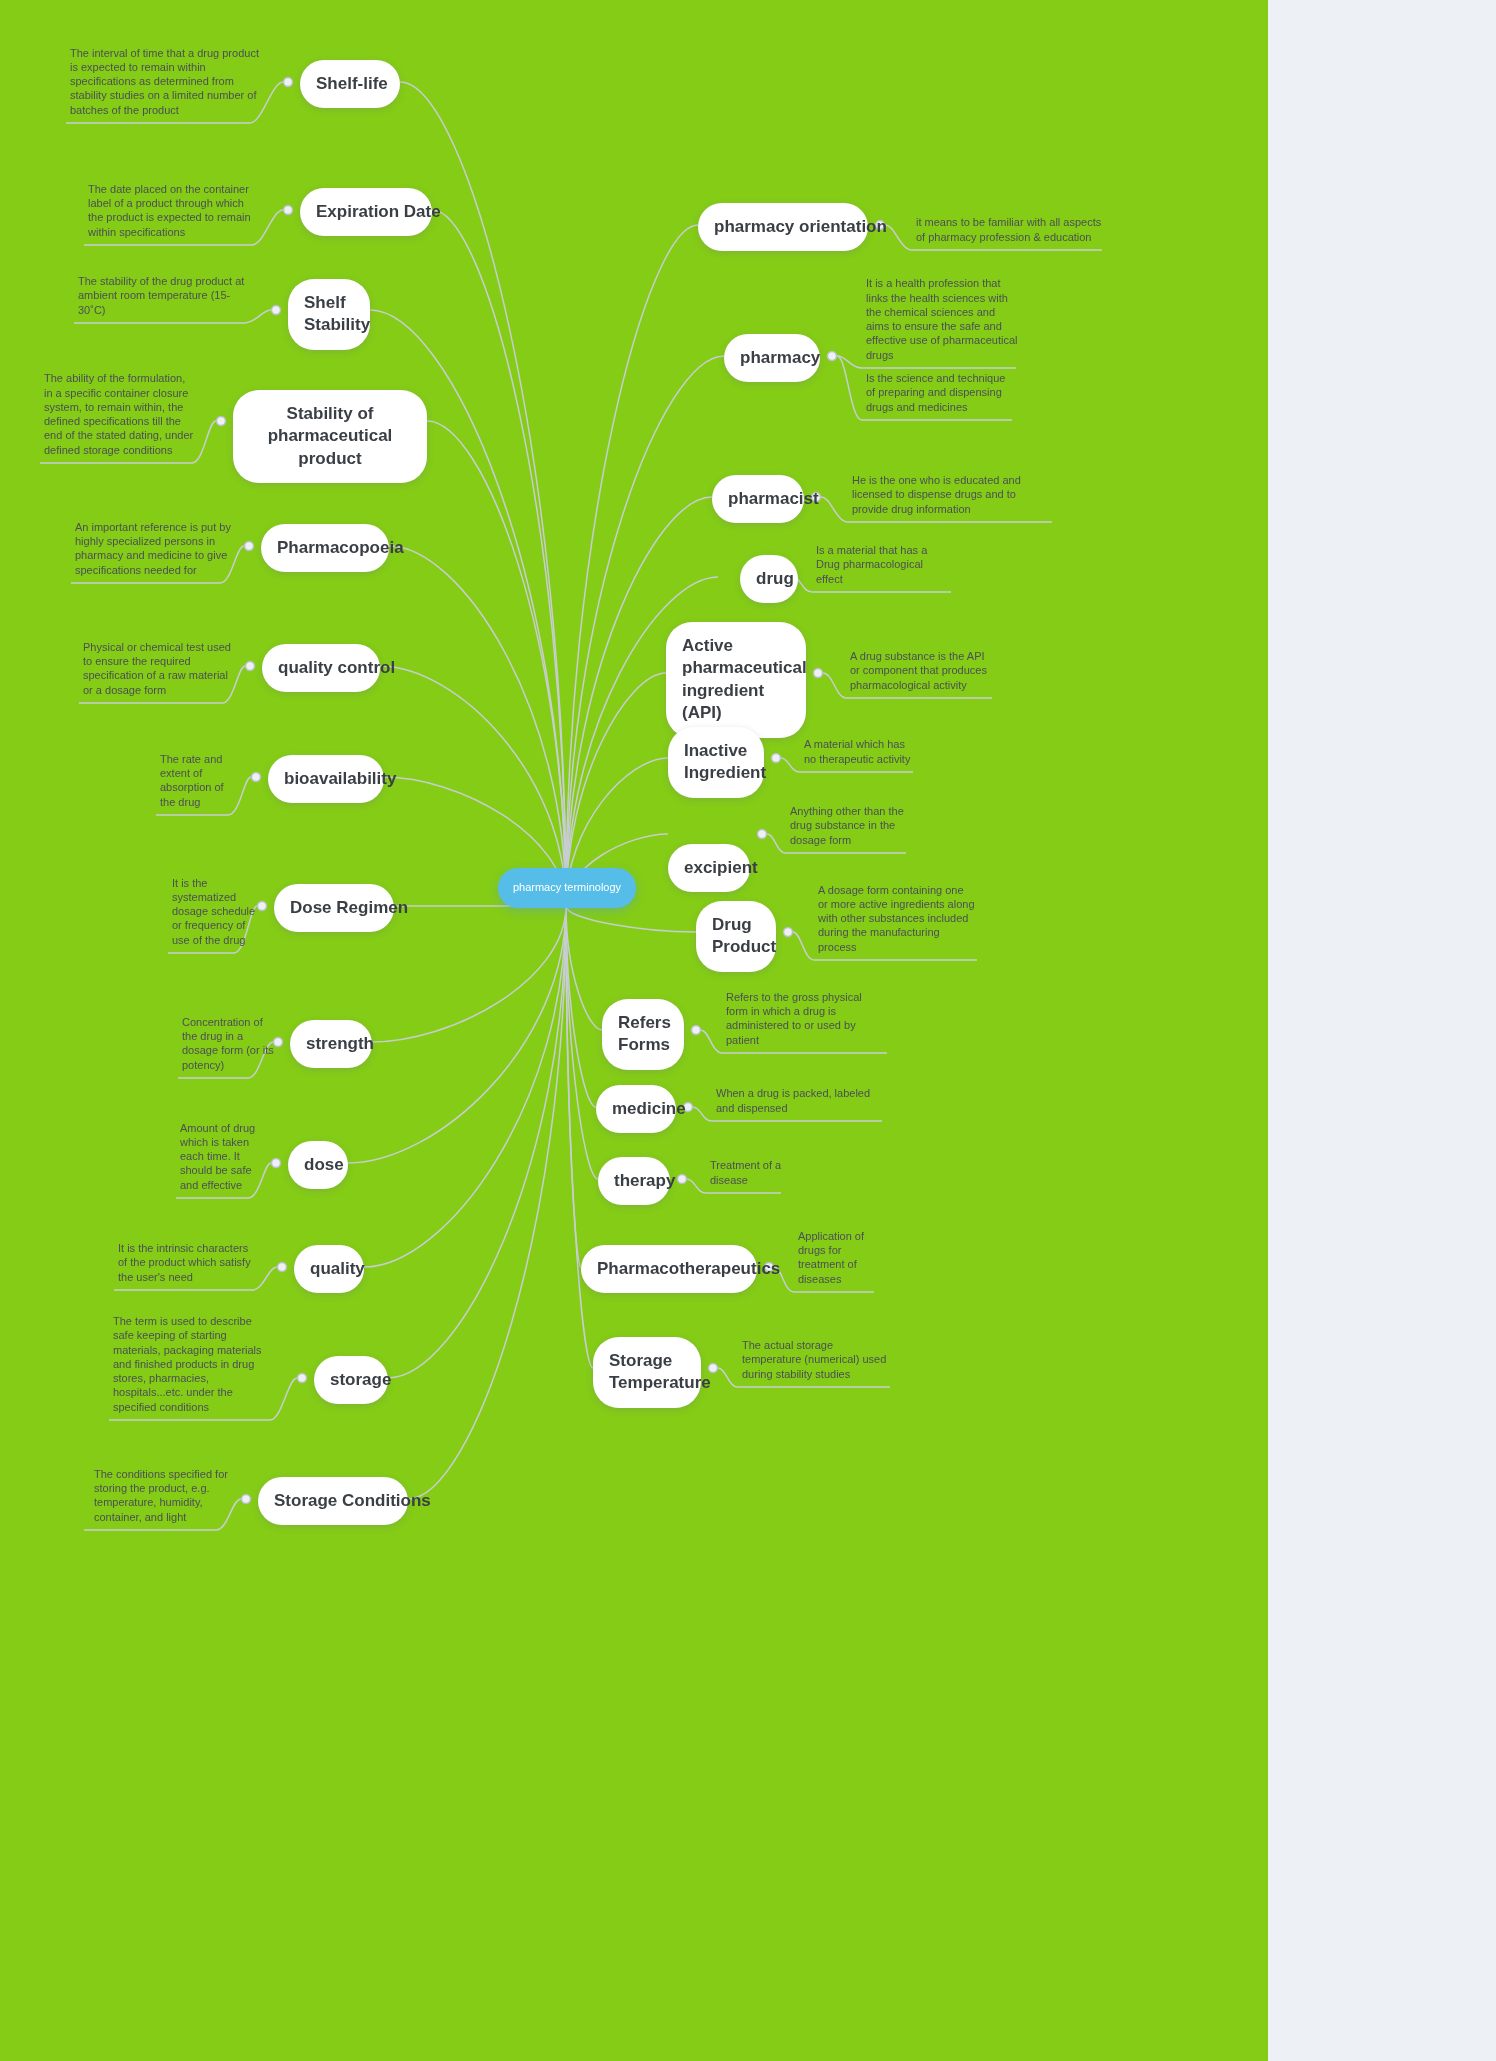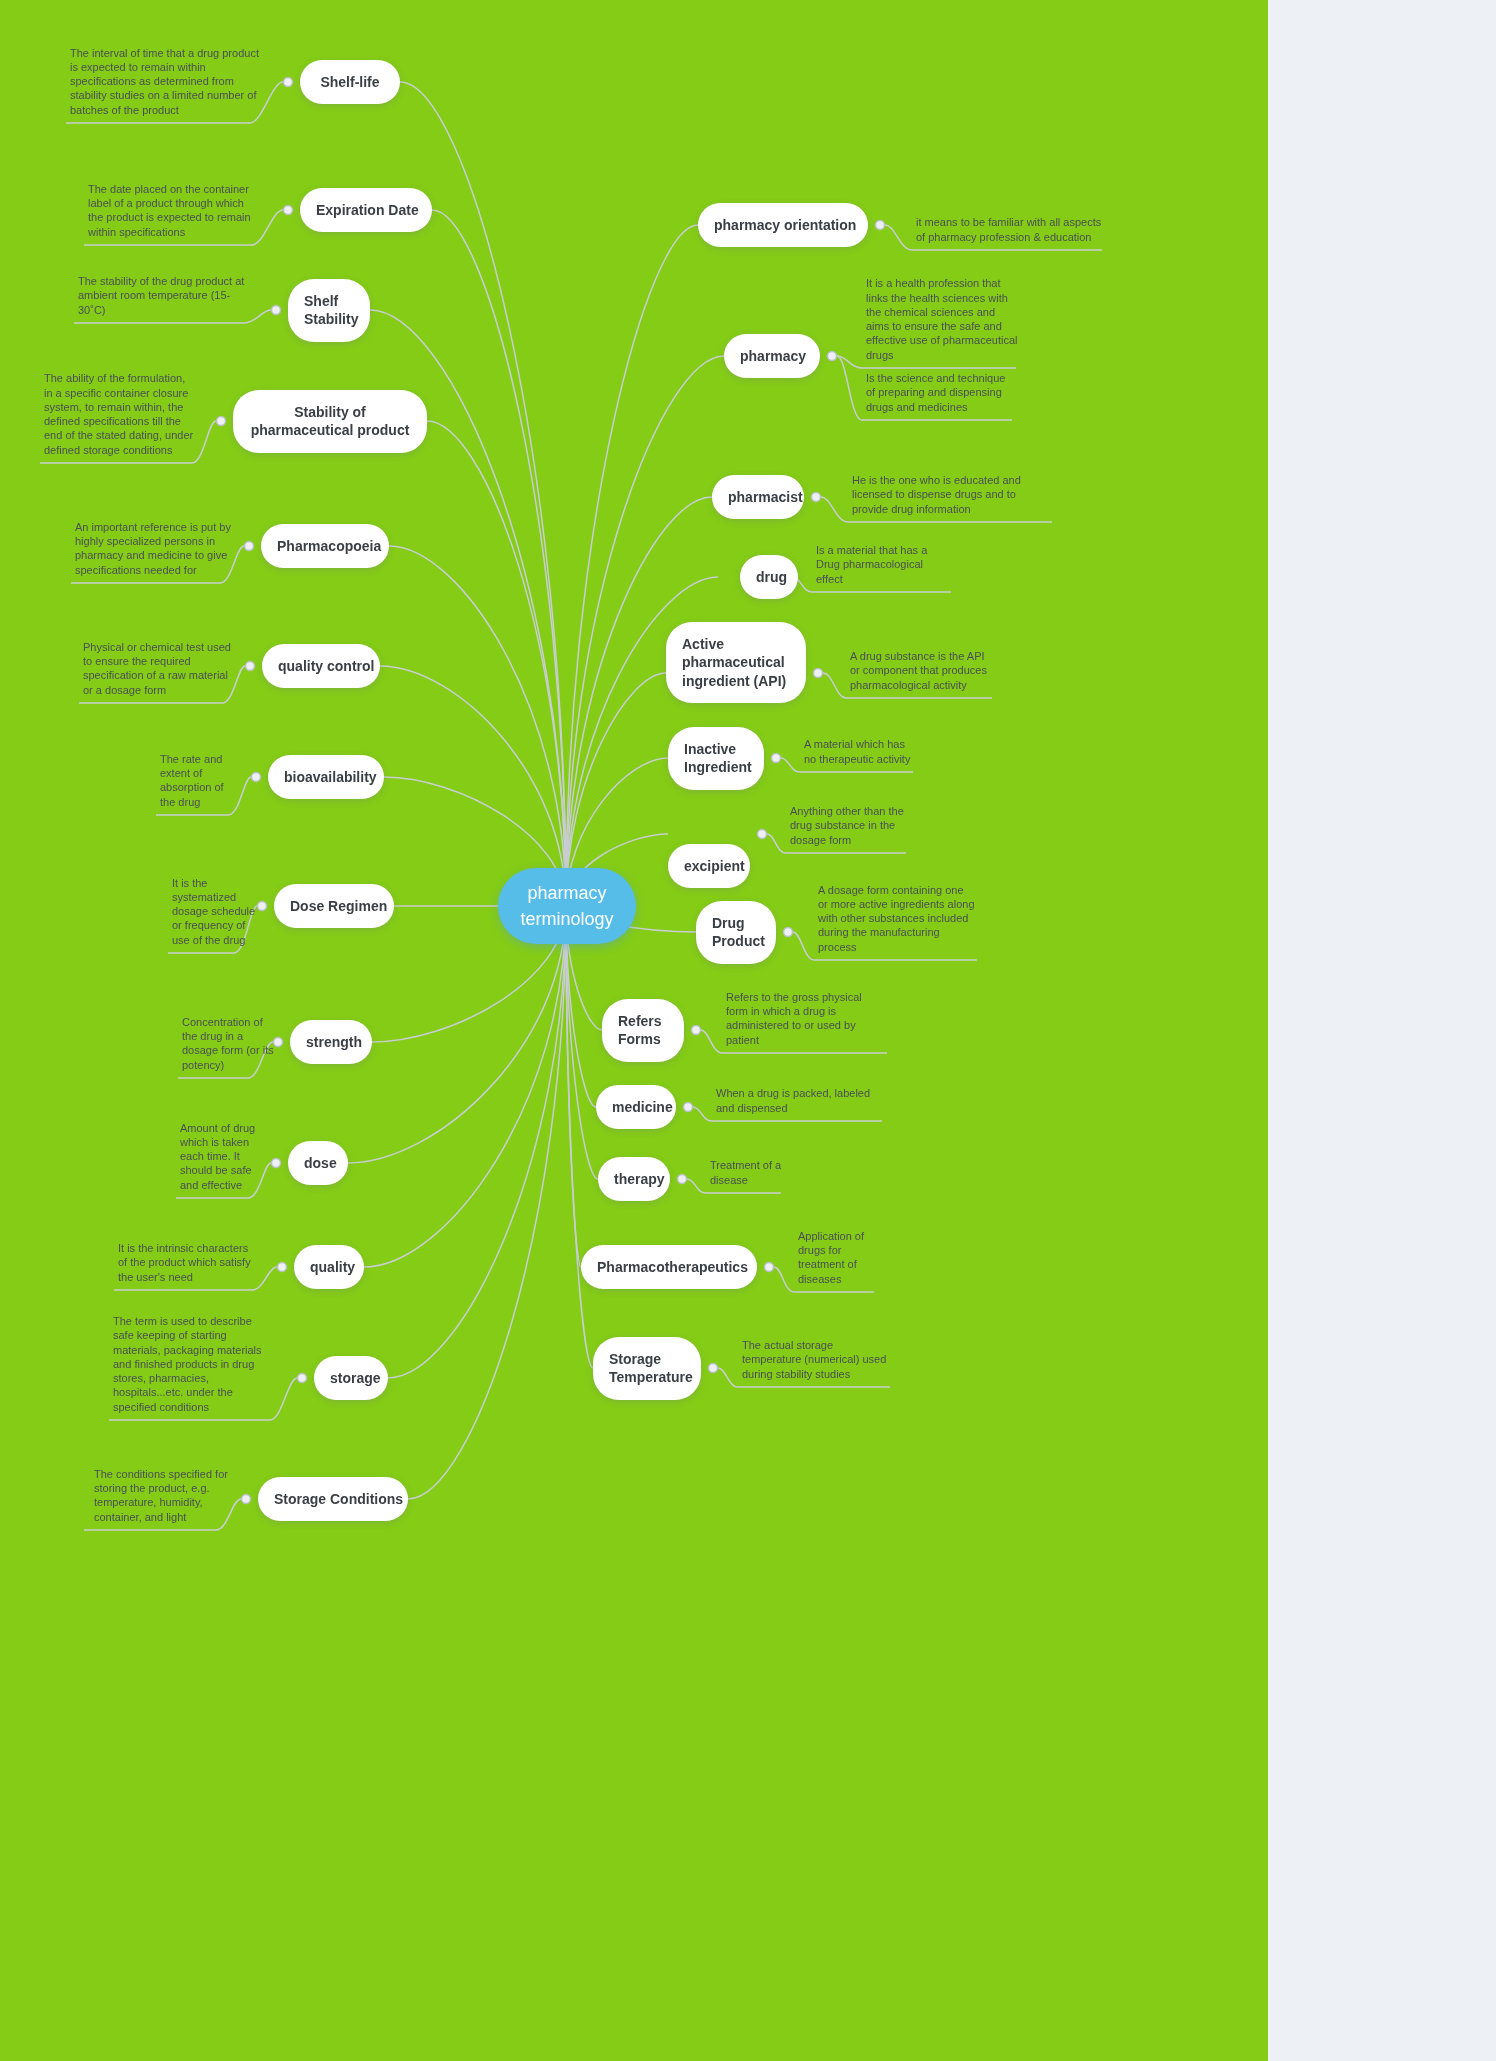--- a/index.html
+++ b/index.html
@@ -1,25 +1,25 @@
 <!DOCTYPE html>
 <html><head>
 <meta charset="utf-8">
 <style>
   html,body{margin:0;padding:0;background:#edf0f4;}
   #canvas{position:relative;width:1268px;height:2061px;background:#84cc16;overflow:hidden;
           font-family:"Liberation Sans", sans-serif;}
   #lines{position:absolute;left:0;top:0;width:1496px;height:2061px;}
   .node{position:absolute;box-sizing:border-box;background:#ffffff;color:#3a3f45;
-        font-size:14px;font-weight:bold;line-height:1.32;padding:13px 16px;
+        font-size:17px;font-weight:bold;line-height:1.32;padding:13px 16px;
         border-radius:26px;box-shadow:0 2px 6px rgba(110,120,135,0.28);text-align:left;}
   .node.single{white-space:nowrap;text-align:center;}
   .desc{position:absolute;font-size:11px;line-height:1.3;color:#4b5056;text-align:left;}
   #center-node{position:absolute;left:498px;top:868px;width:138px;box-sizing:border-box;
-        background:#56bde8;color:#ffffff;font-size:18px;line-height:1.45;text-align:center;
+        background:#56bde8;color:#ffffff;font-size:11px;line-height:1.45;text-align:center;
         padding:12px 8px;border-radius:40px;box-shadow:0 3px 9px rgba(86,160,200,0.45);}
 </style>
 </head>
 <body>
 
 <div id="canvas">
 
 <svg id="lines" viewBox="0 0 1496 2061" fill="none" stroke="#c8cdd2" stroke-width="1.5">
 
   <path d="M566 906 C566 453, 468 82, 400 82"></path>

